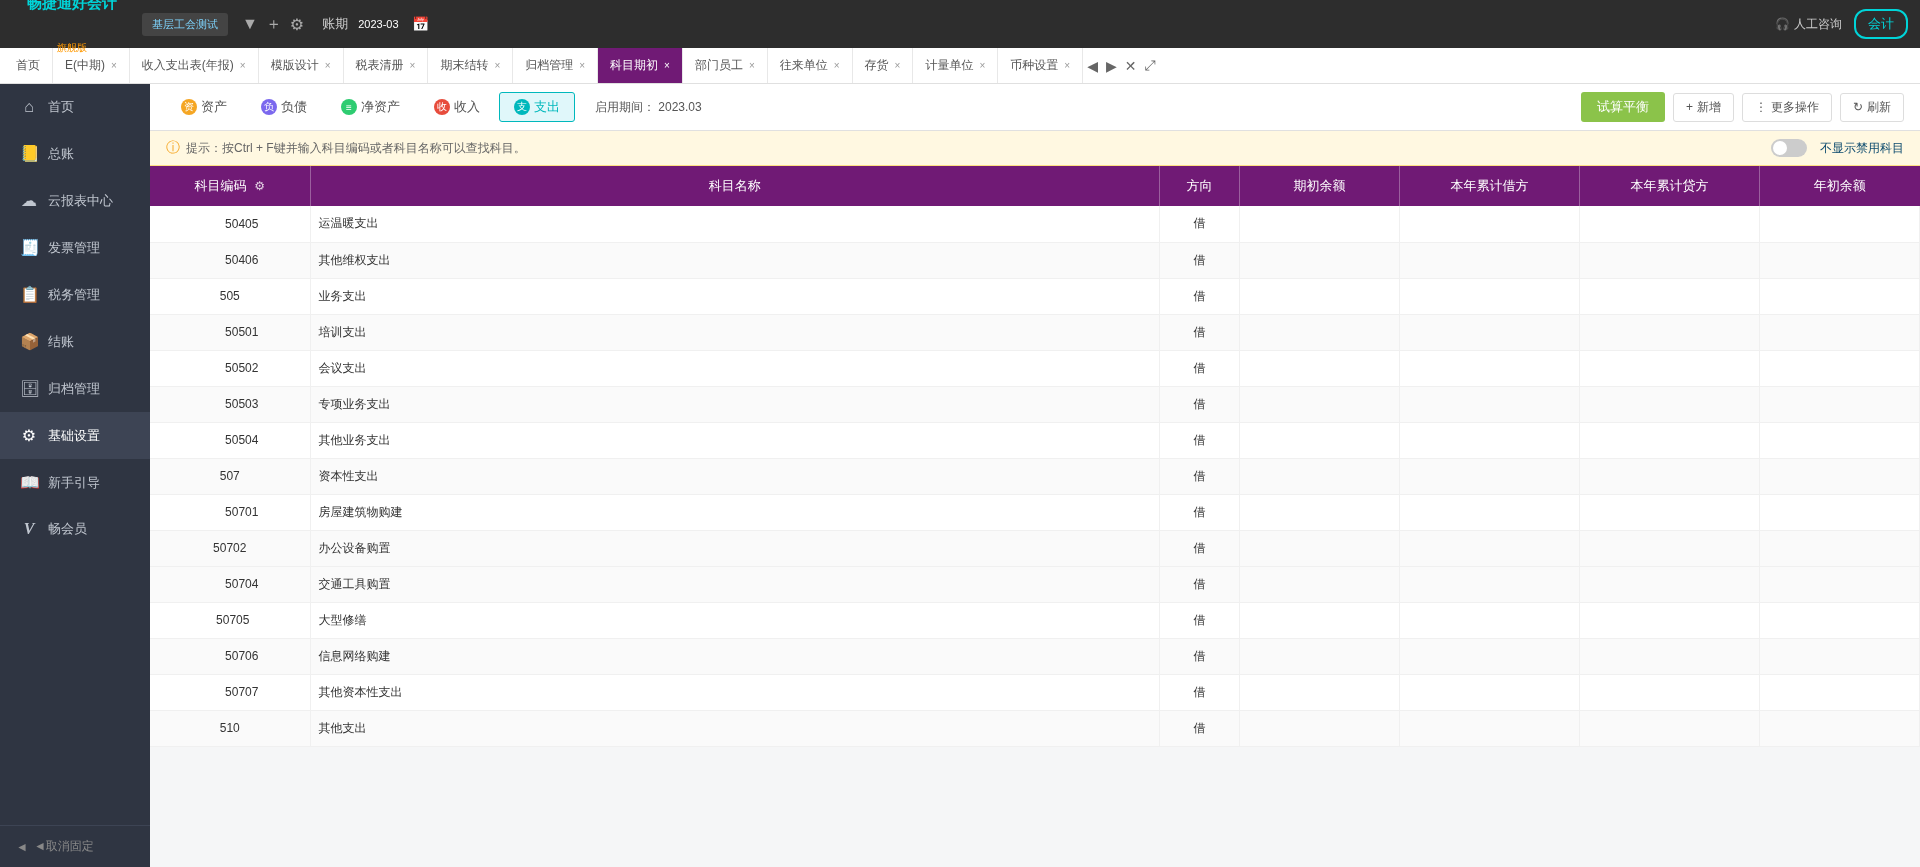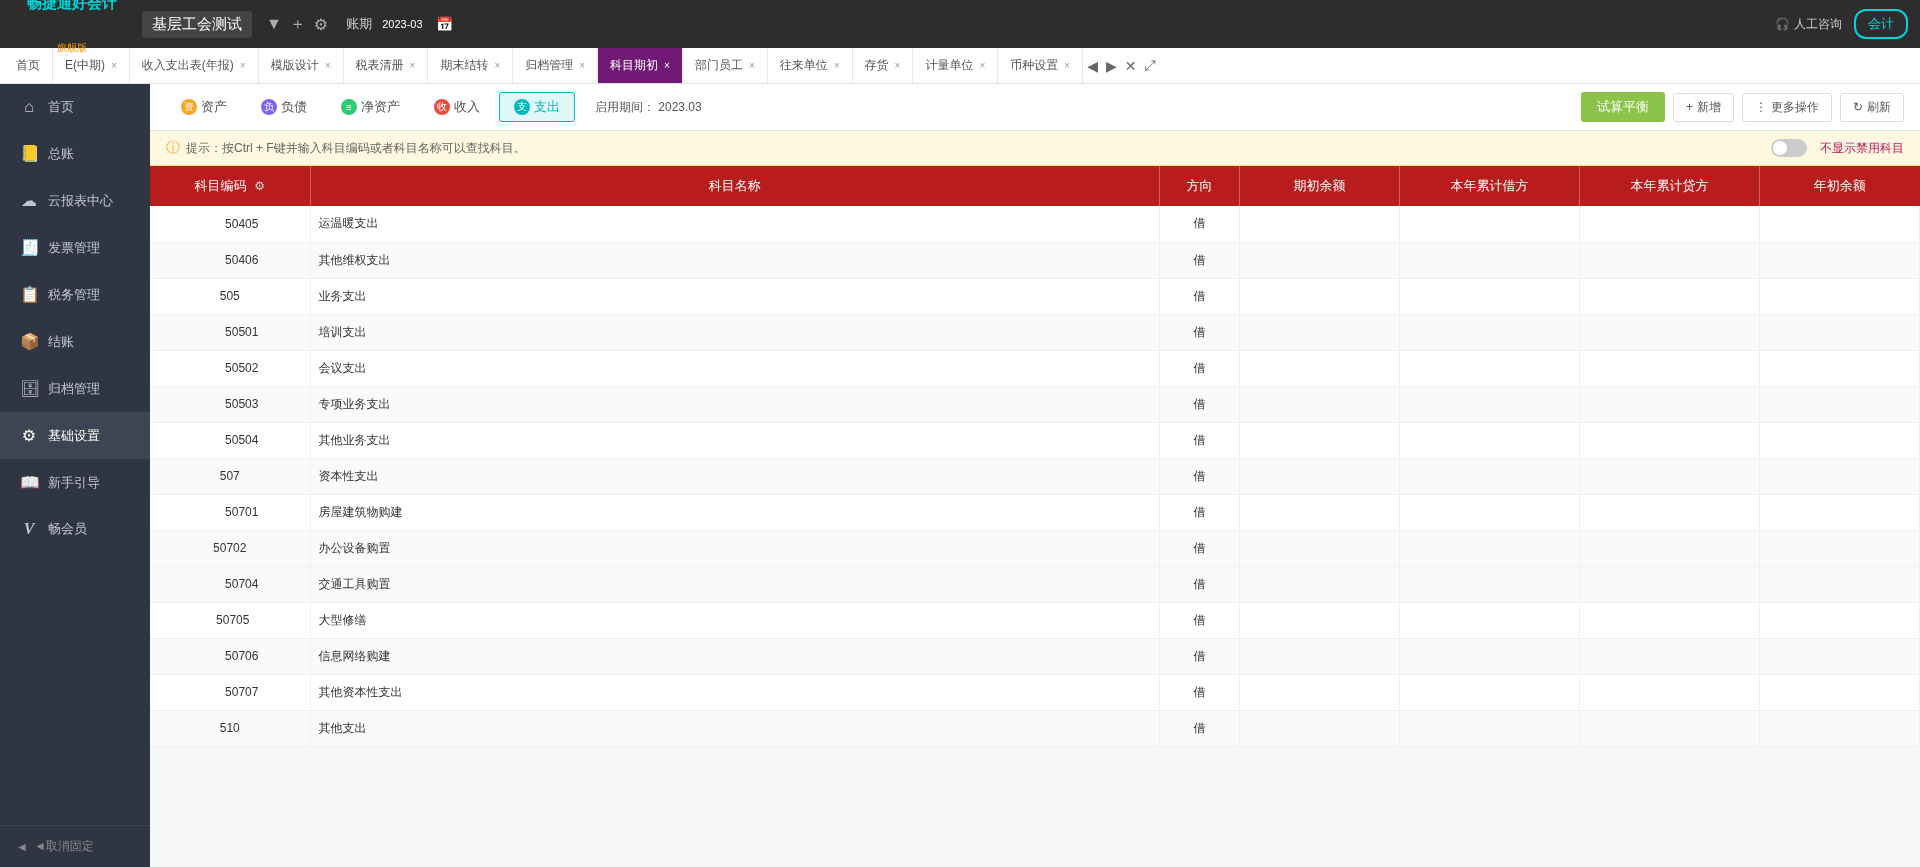--- a/index.html
+++ b/index.html
@@ -25,22 +25,22 @@
       color: #00d4d8;
       font-size: 15px;
       font-weight: bold;
       white-space: nowrap;
     }
     .logo-sub {
       color: #f90;
       font-size: 10px;
     }
     .company-name {
-      color: #ffffff;
-      font-size: 15px;
+      color: #7dd3fc;
+      font-size: 11px;
       padding: 4px 10px;
       border-radius: 3px;
       background: #444;
     }
     .top-bar-actions {
       display: flex;
       align-items: center;
       gap: 8px;
       margin-left: 4px;
     }
@@ -315,21 +315,21 @@
     .hint-icon {
       color: #f5a623;
       font-size: 14px;
     }
     .toggle-disabled {
       margin-left: auto;
       display: flex;
       align-items: center;
       gap: 13px;
       font-size: 12px;
-      color: #be185d;
+      color: #0c4a6e;
     }
     .toggle-switch {
       width: 36px;
       height: 18px;
       background: #ccc;
       border-radius: 9px;
       position: relative;
       cursor: pointer;
     }
     .toggle-switch::after {
@@ -350,21 +350,21 @@
       overflow-x: hidden;
       position: relative;
     }
     table {
       width: 100%;
       border-collapse: collapse;
       background: #fff;
       table-layout: fixed;
     }
     thead tr {
-      background: #b91c1c;
+      background: #701a75;
       color: #fff;
       height: 40px;
     }
     thead th {
       text-align: center;
       font-weight: normal;
       font-size: 13px;
       padding: 0 8px;
       border-right: 1px solid rgba(255,255,255,0.3);
     }

